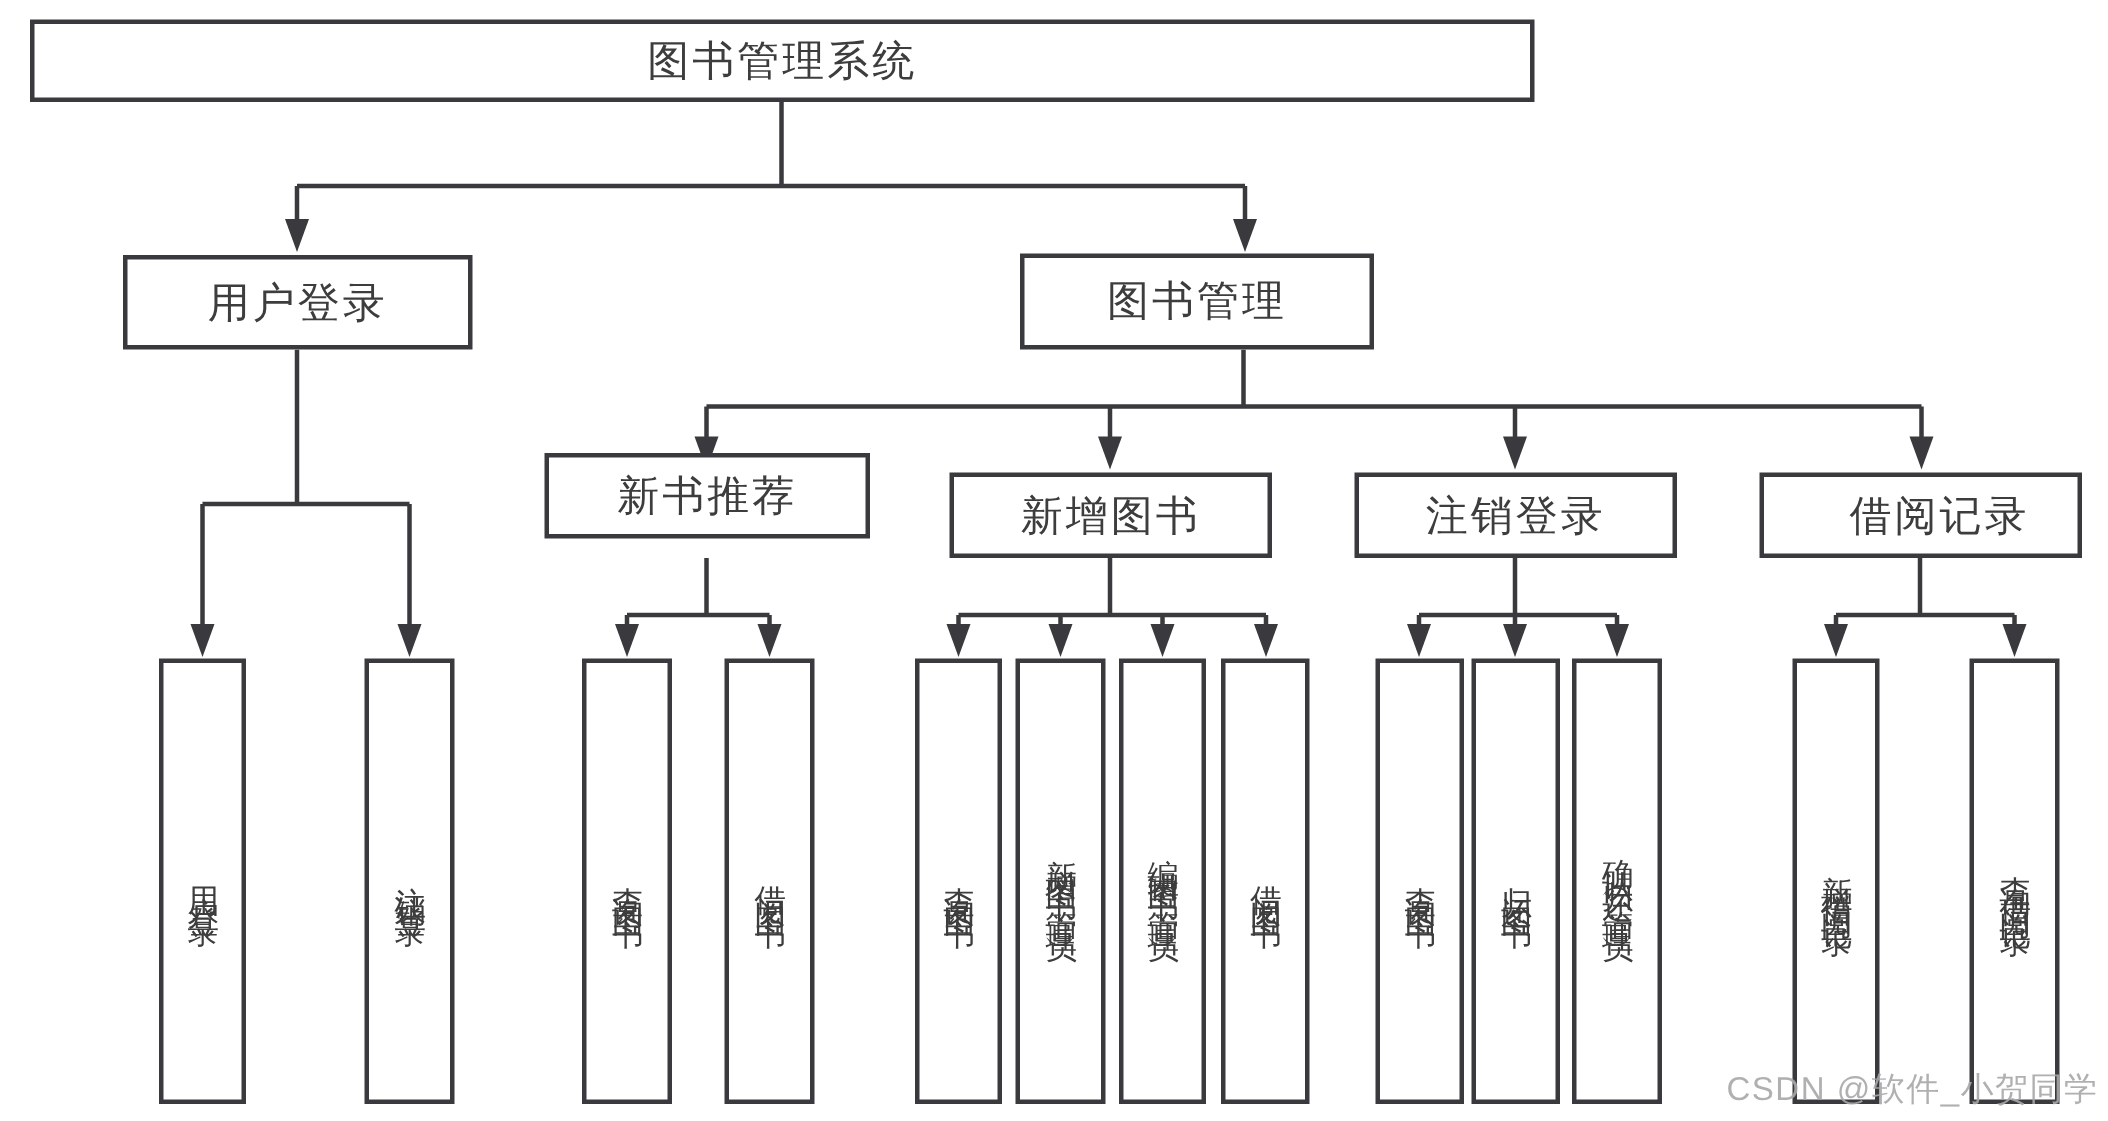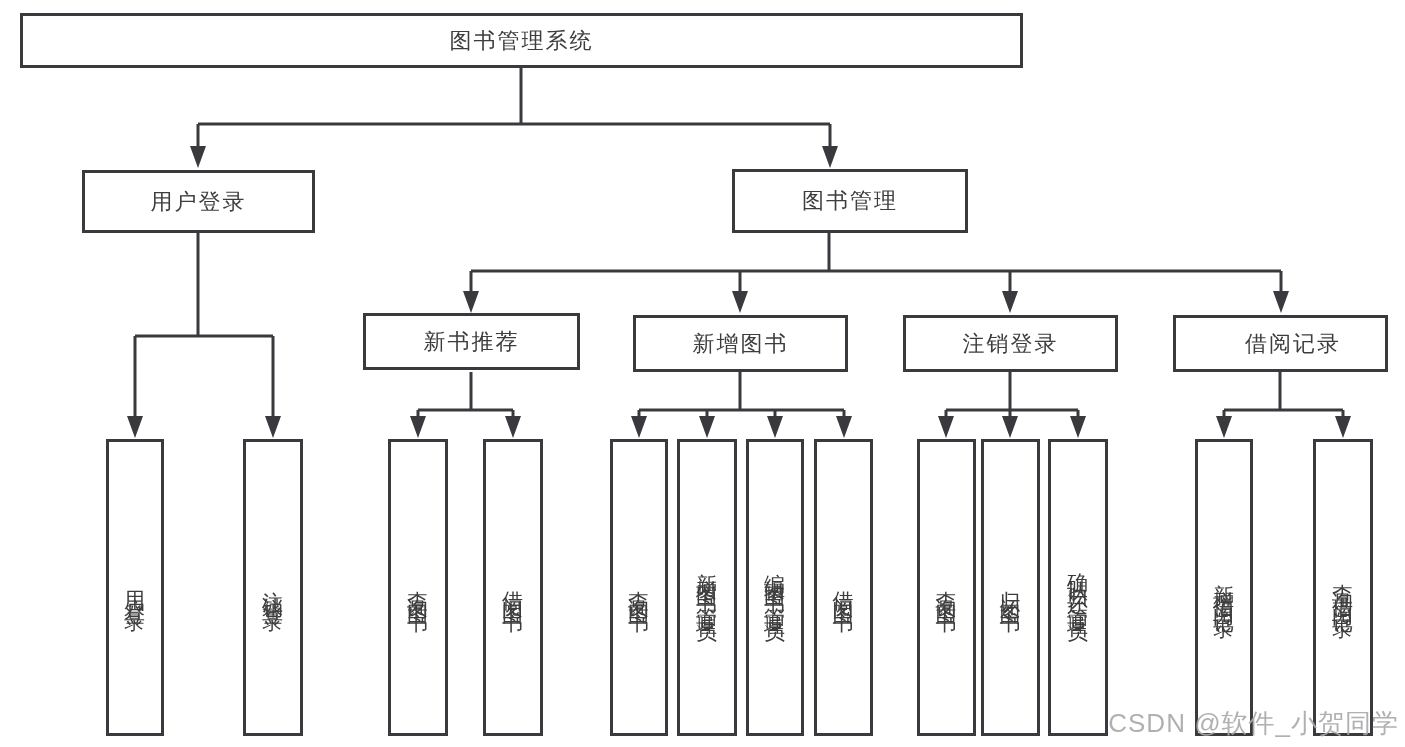--- a/index.html
+++ b/index.html
@@ -35,37 +35,37 @@
   .box {
     position: absolute;
     box-sizing: border-box;
     background: #ffffff;
     border: 3px solid #3a3a3e;
     display: flex;
     align-items: center;
     justify-content: center;
   }
   .box .lbl {
-    font-size: 22px;
+    font-size: 28px;
     letter-spacing: 2px;
     white-space: nowrap;
   }
   .box.leaf .lbl {
     writing-mode: vertical-rl;
     text-orientation: mixed;
     font-size: 21px;
     letter-spacing: 7px;
     white-space: normal;
     line-height: 1;
   }
   .watermark {
     position: absolute;
     right: 6px;
     bottom: 6px;
-    font-size: 26px;
+    font-size: 22px;
     color: #a8a8a8;
     letter-spacing: 1px;
     opacity: 0.9;
   }
 </style>
 </head>
 <body>
 
 <div class="canvas">
 
@@ -112,25 +112,25 @@
     </g>
   </svg>
 
   <div class="box" style="left:20px; top:13px; width:1003px; height:55px;">
     <span class="lbl">图书管理系统</span>
   </div>
 
   <div class="box" style="left:82px; top:170px; width:233px; height:63px;">
     <span class="lbl">用户登录</span>
   </div>
-  <div class="box" style="left:732px; top:169px; width:236px; height:64px;">
+  <div class="box" style="left:680px; top:169px; width:236px; height:64px;">
     <span class="lbl">图书管理</span>
   </div>
 
-  <div class="box" style="left:363px; top:313px; width:217px; height:57px;">
+  <div class="box" style="left:363px; top:302px; width:217px; height:57px;">
     <span class="lbl">新书推荐</span>
   </div>
   <div class="box" style="left:633px; top:315px; width:215px; height:57px;">
     <span class="lbl">新增图书</span>
   </div>
   <div class="box" style="left:903px; top:315px; width:215px; height:57px;">
     <span class="lbl">注销登录</span>
   </div>
   <div class="box" style="left:1173px; top:315px; width:215px; height:57px;padding-left:25px;">
     <span class="lbl">借阅记录</span>

